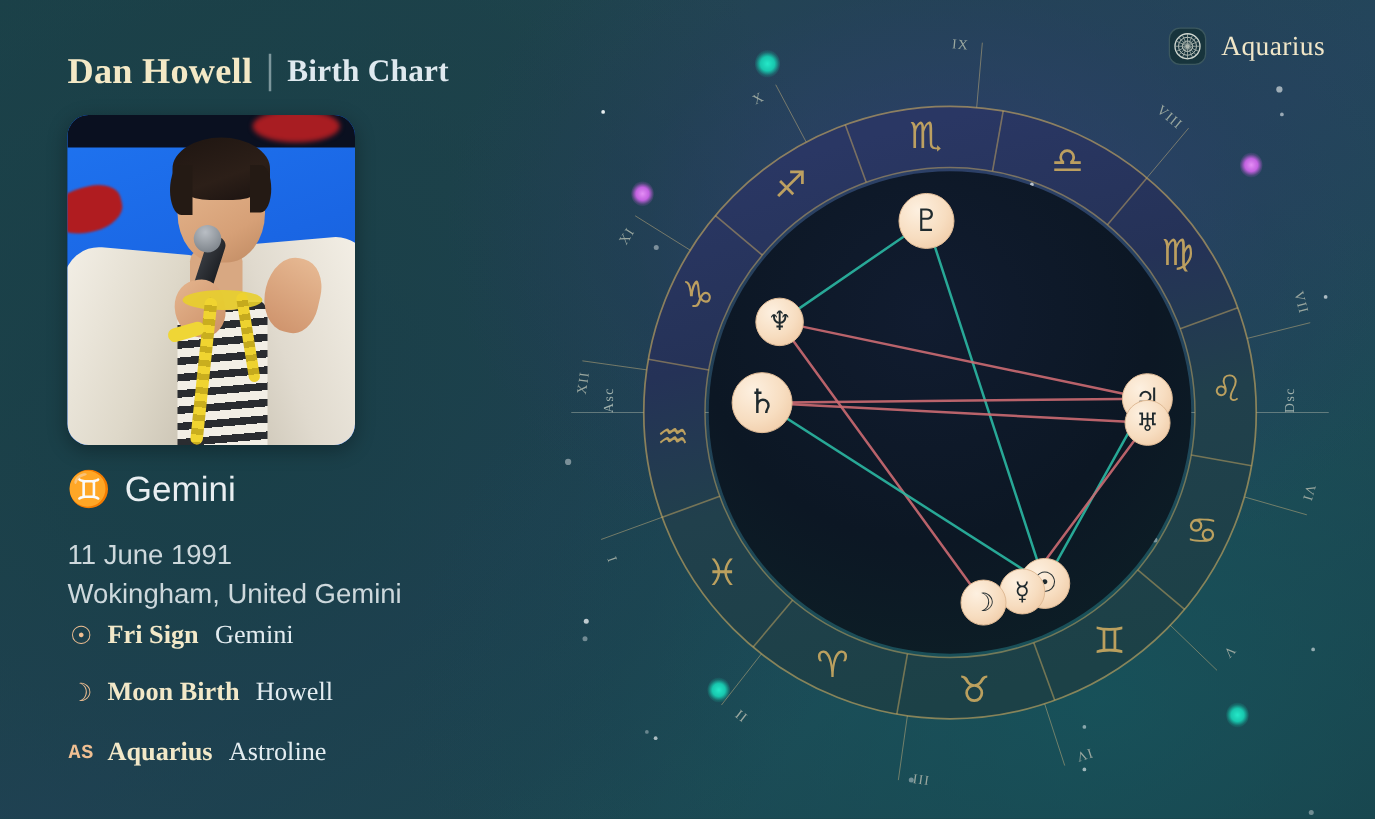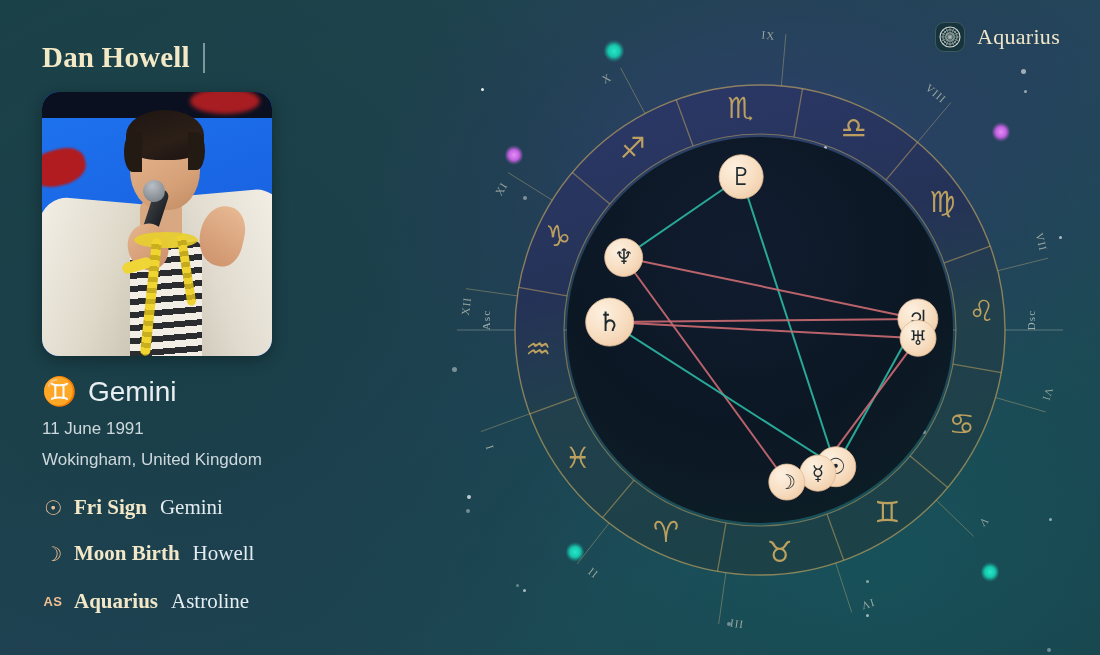--- a/index.html
+++ b/index.html
@@ -26,21 +26,21 @@
 
   .glow { position:absolute; border-radius:50%; pointer-events:none; }
   .glow.teal {
     background:radial-gradient(circle,#25e8c8 0%, #18c7ae 38%, rgba(20,190,165,0.25) 62%, rgba(20,190,165,0) 78%);
   }
   .glow.pink {
     background:radial-gradient(circle,#e48ef5 0%, #c362e0 38%, rgba(190,90,215,0.25) 62%, rgba(190,90,215,0) 78%);
   }
 
   
-  #left { position:absolute; left:0; top:0; width:440px; height:480px; z-index:6; }
+  #left { position:absolute; left:12px; top:0; width:440px; height:480px; z-index:6; }
 
   #titlerow {
     position:absolute; left:42px; top:41px;
     display:flex; align-items:center; gap:13px;
     font-family:"Liberation Serif", serif;
     white-space:nowrap;
   }
   #name {
     font-size:29px; font-weight:bold; color:#f4e9c6; letter-spacing:.2px;
   }
@@ -81,37 +81,37 @@
   
   #signline {
     position:absolute; left:42px; top:376px;
     display:flex; align-items:baseline; gap:11px;
   }
   #signglyph { font-size:28px; color:#f0bf92; line-height:1; }
   #signname { font-size:28px; color:#e9eef1; }
 
   #birthdate, #birthplace {
     position:absolute; left:42px;
-    font-size:17px; color:#cdd8dc;
+    font-size:22px; color:#cdd8dc;margin-top:12px;
   }
   #birthdate { top:419px; }
   #birthplace { top:450px; }
 
   
   .attr {
     position:absolute; left:42px;
     display:flex; align-items:center; gap:10px;
     font-family:"Liberation Serif", serif; white-space:nowrap;
   }
   .attr .ic {
     width:22px; text-align:center; font-size:20px; color:#f0bf92;
     font-family:"DejaVu Sans", sans-serif; line-height:1;
   }
   .attr .ic.as {
-    font-family:Liberation Sans, sans-serif; font-size:13px; font-weight:bold; letter-spacing:.5px;
+    font-family:Liberation Mono, monospace; font-size:16px; font-weight:bold; letter-spacing:.5px;
   }
   .attr .lab { font-size:21px; font-weight:bold; color:#f2e8c8; }
   .attr .val { font-size:21px; color:#e3ecf0; margin-left:3px; }
   #attr0 { top:495px; }
   #attr1 { top:541px; }
   #attr2 { top:589px; }
 
   
   #brand {
     position:absolute; right:40px; top:22px; z-index:8;
@@ -191,20 +191,21 @@
       </svg>
     </div>
     <span id="brandname">Aquarius</span>
   </div>
 
   <div id="left">
 
     <div id="titlerow">
       <span id="name">Dan Howell</span>
       <span id="tdiv"></span>
+      <span id="subtitle">Birth Chart</span>
     </div>
 
     <div id="photo">
       <span class="ph bg-blue"></span>
       <span class="ph bg-dark-top"></span>
       <span class="ph bg-red"></span>
       <span class="ph bg-red2"></span>
       <span class="ph jacket-l"></span>
       <span class="ph jacket-r"></span>
       <span class="ph torso"></span>
@@ -222,21 +223,21 @@
       <span class="ph lanyard2"></span>
       <span class="ph wrist"></span>
     </div>
 
     <div id="signline">
       <span id="signglyph">♊</span>
       <span id="signname">Gemini</span>
     </div>
 
     <div id="birthdate">11 June 1991</div>
-    <div id="birthplace">Wokingham, United Kingdom</div>
+    <div id="birthplace">Wokingham, United Gemini</div>
 
     <div class="attr" id="attr0">
       <span class="ic">☉</span>
       <span class="lab">Fri Sign</span>
       <span class="val">Gemini</span>
     </div>
     <div class="attr" id="attr1">
       <span class="ic">☽</span>
       <span class="lab">Moon Birth</span>
       <span class="val">Howell</span>

